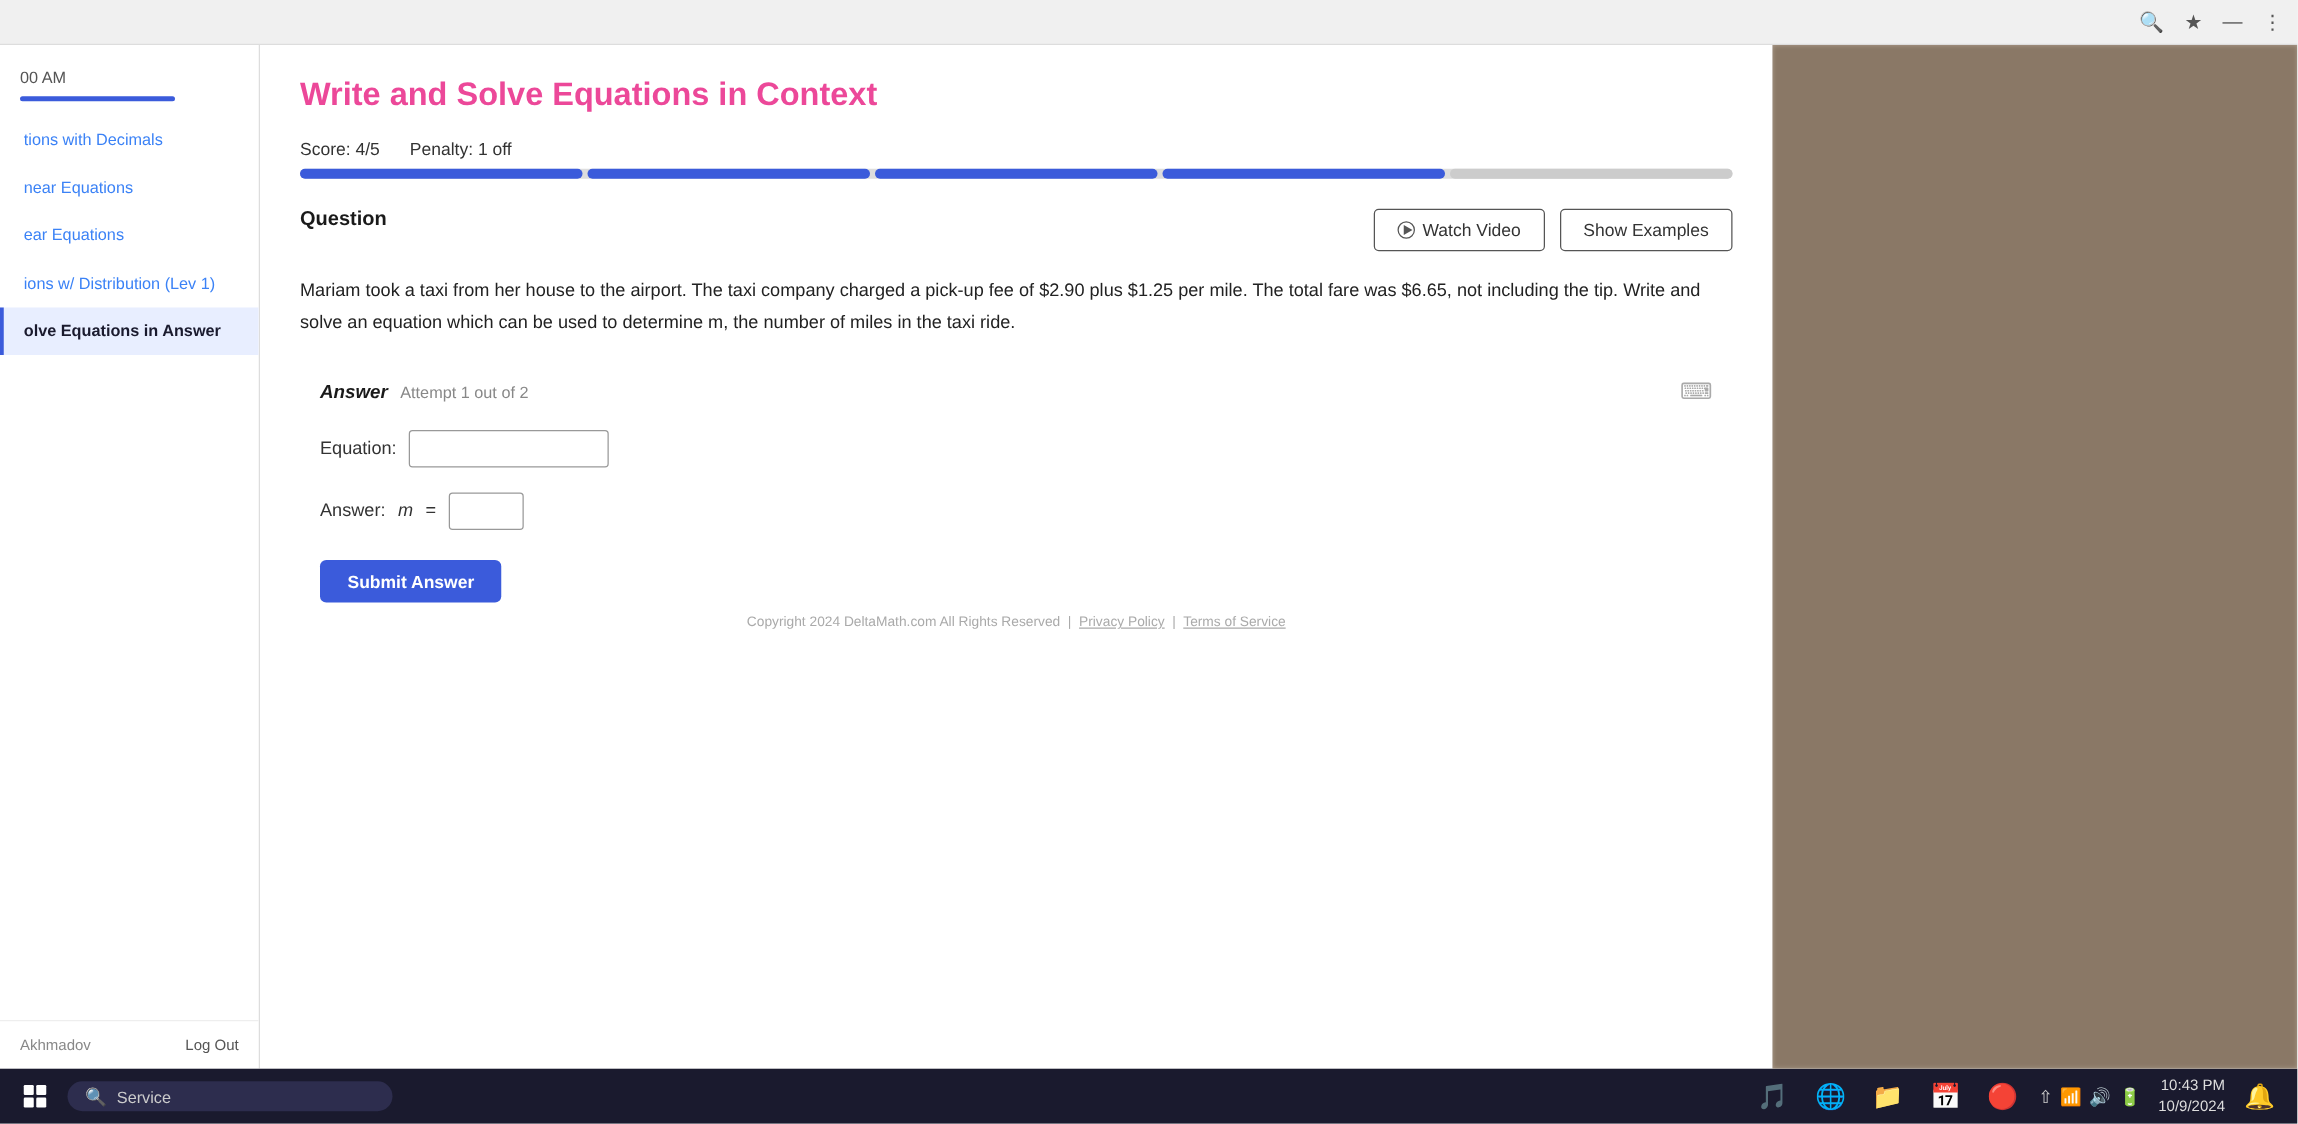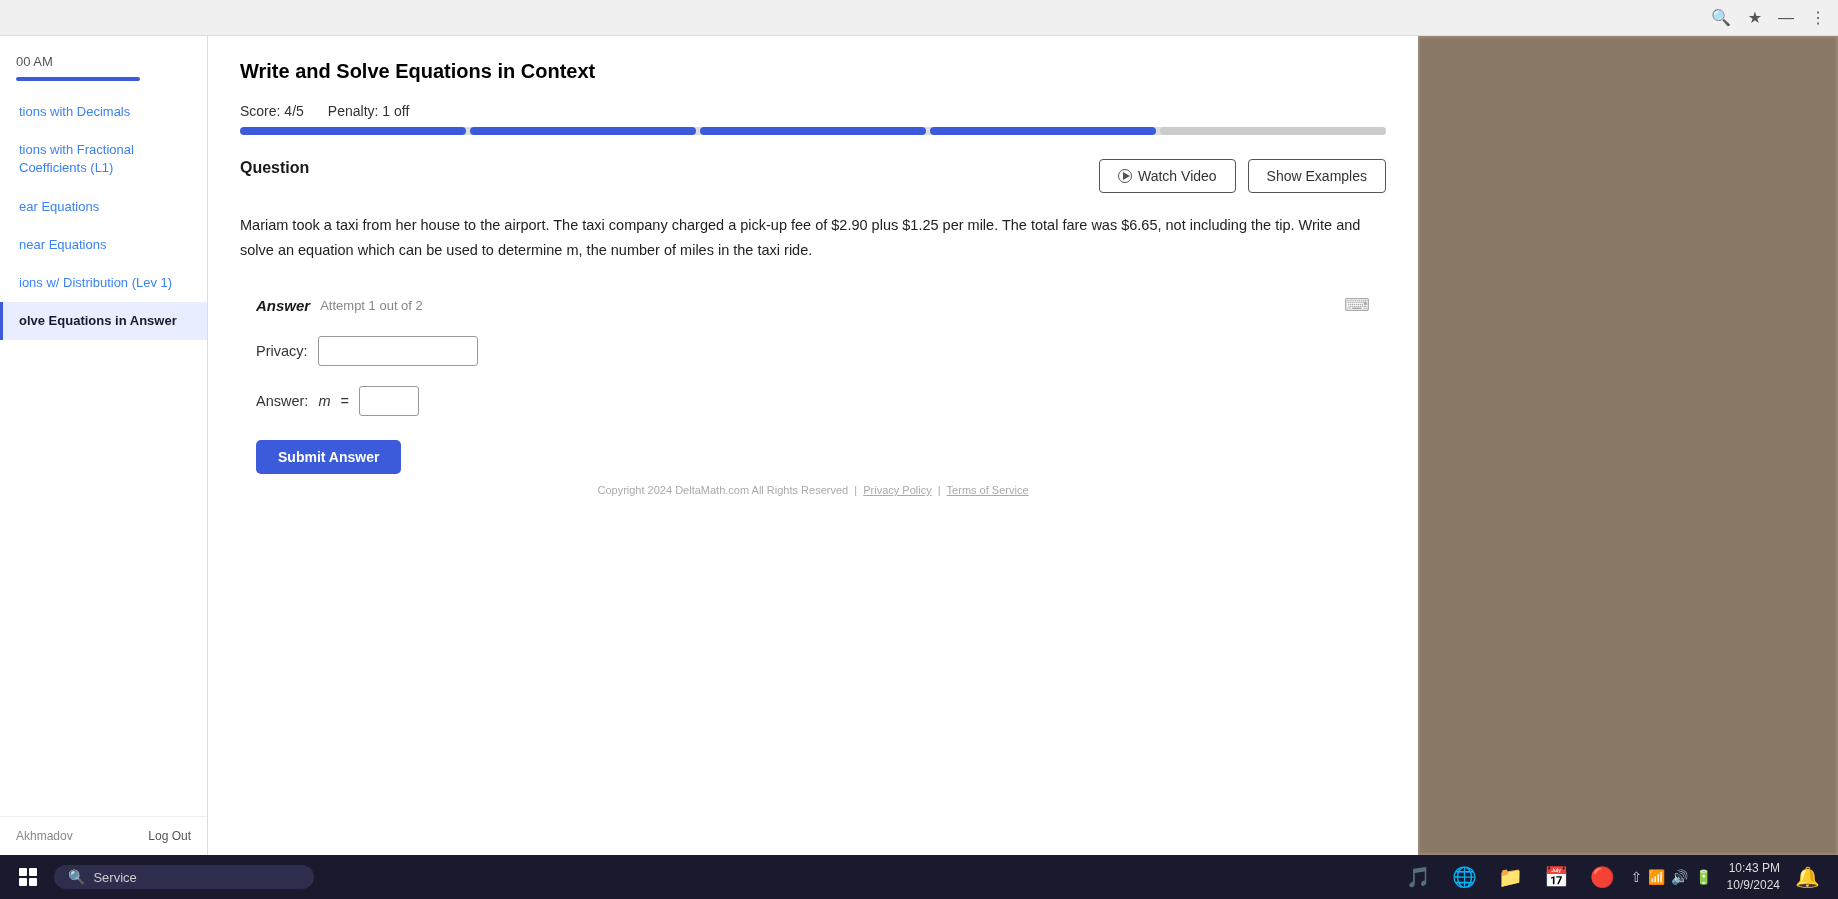--- a/index.html
+++ b/index.html
@@ -98,23 +98,23 @@
     
     .content {
       flex: 1;
       background: #fff;
       overflow-y: auto;
       padding: 24px 32px;
     }
 
     
     .page-title {
-      font-size: 20px;
+      font-size: 26px;
       font-weight: 700;
-      color: #000000;
+      color: #ec4899;
       margin-bottom: 20px;
     }
 
     
     .score-section {
       display: flex;
       align-items: center;
       gap: 24px;
       margin-bottom: 8px;
       font-size: 14px;
@@ -394,23 +394,22 @@
   <span class="browser-bar-icon">⋮</span>
 </div>
 
 <div class="main-layout">
 
   <div class="sidebar">
     <div class="sidebar-time">00 AM</div>
     <div class="sidebar-progress-bar"></div>
 
     <div class="sidebar-nav-item">tions with Decimals</div>
-    <div class="sidebar-nav-item">tions with Fractional Coefficients (L1)</div>
+    <div class="sidebar-nav-item">near Equations</div>
     <div class="sidebar-nav-item">ear Equations</div>
-    <div class="sidebar-nav-item">near Equations</div>
     <div class="sidebar-nav-item">ions w/ Distribution (Lev 1)</div>
     <div class="sidebar-nav-item active">olve Equations in Answer</div>
 
     <div class="sidebar-spacer"></div>
     <div class="sidebar-footer">
       <span>Akhmadov</span>
       <span class="sidebar-logout">Log Out</span>
     </div>
   </div>
 
@@ -451,21 +450,21 @@
     <div class="answer-section">
 
       <div class="answer-header">
         <span class="answer-label">Answer</span>
         <span class="attempt-label">Attempt 1 out of 2</span>
         <span class="keyboard-icon">⌨</span>
       </div>
 
       
       <div class="answer-row">
-        <label>Privacy:</label>
+        <label>Equation:</label>
         <input class="equation-input" type="text" style="">
       </div>
 
       
       <div class="answer-row">
         <span>Answer:</span>
         <span class="italic-m">m</span>
         <span>=</span>
         <input class="m-answer-input" type="text" style="">
       </div>

